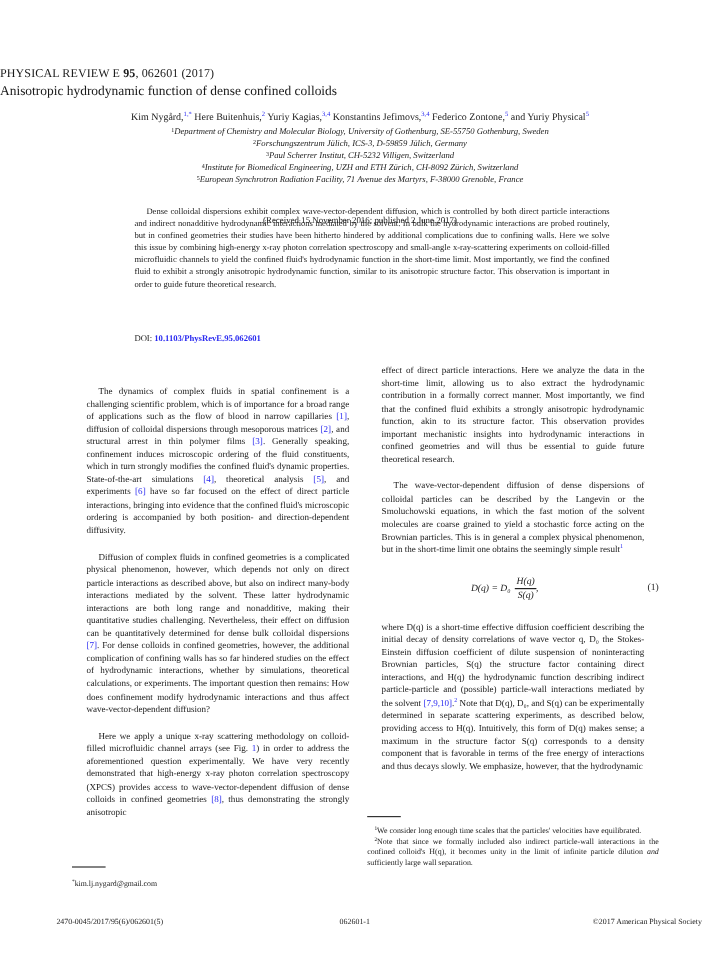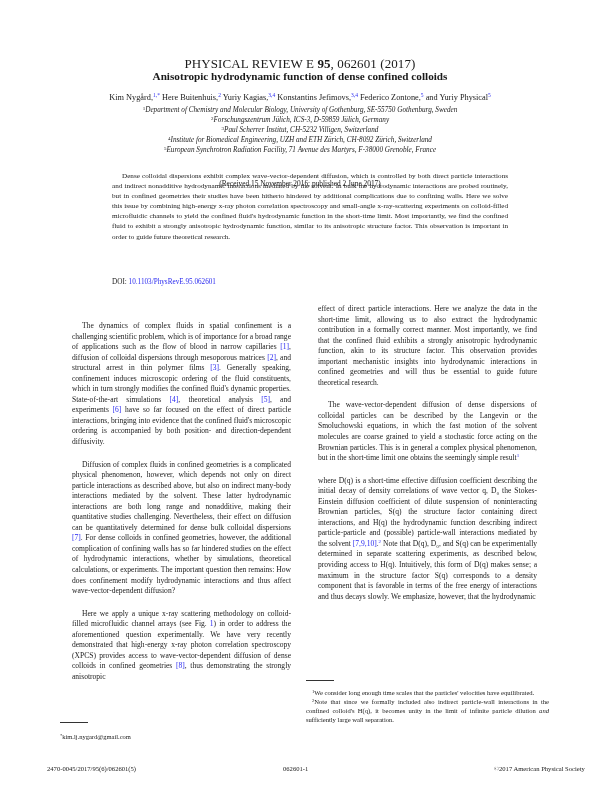--- a/index.html
+++ b/index.html
@@ -1,29 +1,29 @@
 <!DOCTYPE html>
 <html><head>
 <meta charset="utf-8">
 <style>
   html, body { margin:0; padding:0; background:#ffffff; }
   body { width:600px; height:799px; position:relative; overflow:hidden;
          font-family:"Liberation Serif", "DejaVu Serif", serif; color:#1a1a1a; }
   .abs { position:absolute; }
-  .journal { top:56px; left:0; width:600px; text-align:center; font-size:13px; letter-spacing:0.1px; }
+  .journal { top:56px; left:0; width:600px; font-size:10px; letter-spacing:0.1px; }
   .journal b { font-weight:bold; }
-  .title { top:70px; left:0; width:600px; text-align:center; font-size:11.2px; font-weight:bold; }
+  .title { top:70px; left:0; width:600px; text-align:left; font-size:11.2px; font-weight:normal; }
   .authors { top:93px; left:0; width:600px; text-align:center; font-size:8.3px; }
   .authors sup { font-size:5.5px; color:#2a2af0; vertical-align:3px; line-height:0; }
   .affils { top:105px; left:0; width:600px; text-align:center; font-size:7.2px; font-style:italic; line-height:10.1px; }
   .affils sup { font-size:5px; font-style:normal; vertical-align:2px; line-height:0; }
   .received { top:156px; left:0; width:600px; text-align:center; font-size:7.4px;margin-top:23px; }
   .abstract { top:171px; left:112px; width:396px; font-size:7.15px; line-height:10.1px; text-align:justify; text-indent:10px; }
   .doi { top:278px; left:112px; font-size:7.2px; }
-  .doi a { color:#2a2af0; text-decoration:none; }
+  .doi a { color:#2a2af0; text-decoration:none;font-weight:bold; }
   .col { width:243px; font-size:7.55px; line-height:10.55px; text-align:justify; }
   .col p { margin:12px; text-indent:10px; }
   .col1 { top:309px; left:60px; }
   .col2 { top:292px; left:306px; }
   .cite { color:#2a2af0; }
   .fnref { color:#2a2af0; font-size:5px; vertical-align:3px; line-height:0; }
   .eq { display:flex; align-items:center; margin:7px 0 6px 0; height:30px; }
   .eq .body { flex:1; text-align:center; font-size:8px; }
   .eq .num { width:14px; text-align:right; font-size:8px; }
   .frac { display:inline-flex; flex-direction:column; vertical-align:middle; text-align:center; margin-left:2px; }
@@ -81,20 +81,30 @@
 
 <div class="abs col col1">
   <p><span>The dynamics of complex fluids in spatial confinement is a challenging scientific problem, which is of importance for a broad range of applications such as the flow of blood in narrow capillaries </span><span class="cite">[1]</span><span>, diffusion of colloidal dispersions through mesoporous matrices </span><span class="cite">[2]</span><span>, and structural arrest in thin polymer films </span><span class="cite">[3]</span><span>. Generally speaking, confinement induces microscopic ordering of the fluid constituents, which in turn strongly modifies the confined fluid's dynamic properties. State-of-the-art simulations </span><span class="cite">[4]</span><span>, theoretical analysis </span><span class="cite">[5]</span><span>, and experiments </span><span class="cite">[6]</span><span> have so far focused on the effect of direct particle interactions, bringing into evidence that the confined fluid's microscopic ordering is accompanied by both position- and direction-dependent diffusivity.</span></p>
   <p><span>Diffusion of complex fluids in confined geometries is a complicated physical phenomenon, however, which depends not only on direct particle interactions as described above, but also on indirect many-body interactions mediated by the solvent. These latter hydrodynamic interactions are both long range and nonadditive, making their quantitative studies challenging. Nevertheless, their effect on diffusion can be quantitatively determined for dense bulk colloidal dispersions </span><span class="cite">[7]</span><span>. For dense colloids in confined geometries, however, the additional complication of confining walls has so far hindered studies on the effect of hydrodynamic interactions, whether by simulations, theoretical calculations, or experiments. The important question then remains: How does confinement modify hydrodynamic interactions and thus affect wave-vector-dependent diffusion?</span></p>
   <p><span>Here we apply a unique x-ray scattering methodology on colloid-filled microfluidic channel arrays (see Fig. </span><span class="cite">1</span><span>) in order to address the aforementioned question experimentally. We have very recently demonstrated that high-energy x-ray photon correlation spectroscopy (XPCS) provides access to wave-vector-dependent diffusion of dense colloids in confined geometries </span><span class="cite">[8]</span><span>, thus demonstrating the strongly anisotropic</span></p>
 </div>
 
 <div class="abs col col2">
   <p style="text-indent:0">effect of direct particle interactions. Here we analyze the data in the short-time limit, allowing us to also extract the hydrodynamic contribution in a formally correct manner. Most importantly, we find that the confined fluid exhibits a strongly anisotropic hydrodynamic function, akin to its structure factor. This observation provides important mechanistic insights into hydrodynamic interactions in confined geometries and will thus be essential to guide future theoretical research.</p>
   <p><span>The wave-vector-dependent diffusion of dense dispersions of colloidal particles can be described by the Langevin or the Smoluchowski equations, in which the fast motion of the solvent molecules are coarse grained to yield a stochastic force acting on the Brownian particles. This is in general a complex physical phenomenon, but in the short-time limit one obtains the seemingly simple result</span><span class="fnref">1</span></p>
+  <div class="eq">
+    <div class="body">
+      <i class="m">D(q) = D₀</i>
+      <span class="frac">
+        <span class="n m" style="font-style:italic">H(q)</span>
+        <span class="d m" style="font-style:italic">S(q)</span>
+      </span><span>,</span>
+    </div>
+    <div class="num">(1)</div>
+  </div>
   <p style="text-indent:0"><span>where D(q) is a short-time effective diffusion coefficient describing the initial decay of density correlations of wave vector q, D₀ the Stokes-Einstein diffusion coefficient of dilute suspension of noninteracting Brownian particles, S(q) the structure factor containing direct interactions, and H(q) the hydrodynamic function describing indirect particle-particle and (possible) particle-wall interactions mediated by the solvent </span><span class="cite">[7,9,10]</span>.<span class="fnref">2</span><span> Note that D(q), D₀, and S(q) can be experimentally determined in separate scattering experiments, as described below, providing access to H(q). Intuitively, this form of D(q) makes sense; a maximum in the structure factor S(q) corresponds to a density component that is favorable in terms of the free energy of interactions and thus decays slowly. We emphasize, however, that the hydrodynamic</span></p>
 </div>
 
 <div class="abs rule fn-rule-left"></div>
 <div class="abs fn-left">
   <sup>*</sup><span>kim.lj.nygard@gmail.com</span>
 </div>
 
 <div class="abs rule fn-rule-right"></div>
 <div class="abs fn-right">

